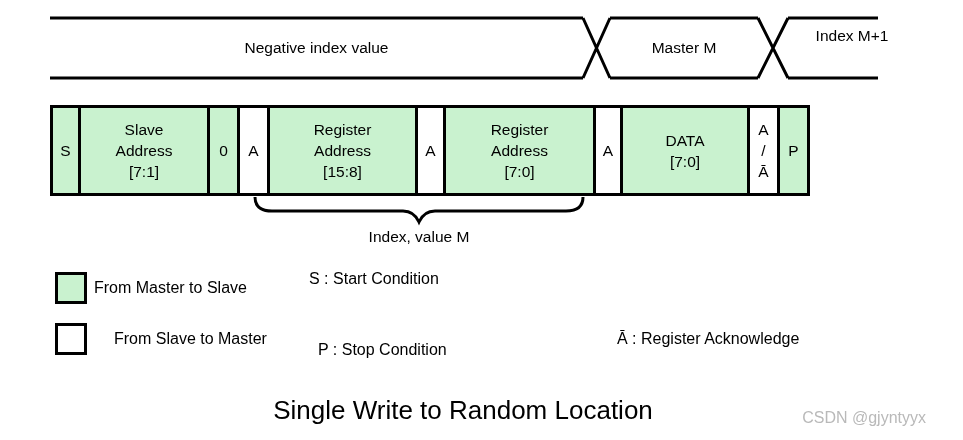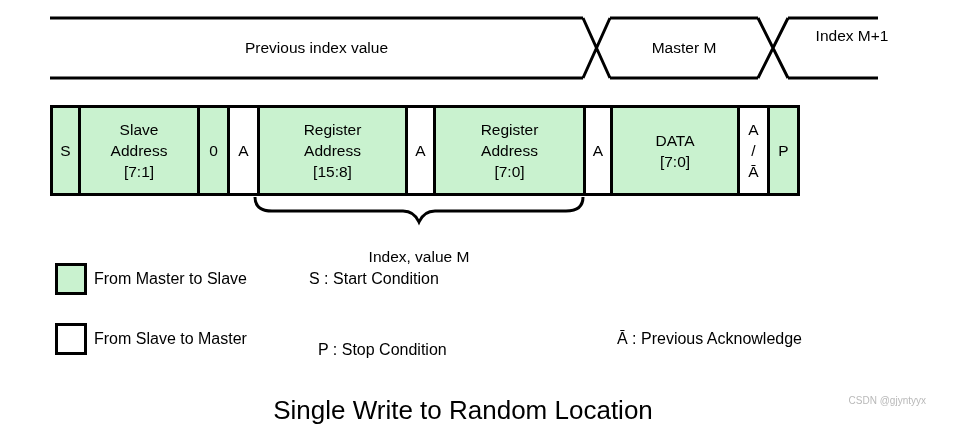--- a/index.html
+++ b/index.html
@@ -17,65 +17,65 @@
   #tl-m1    { left:814px; top:25px; width:76px; }
 
   
   #packet-row { position:absolute; left:50px; top:105px; height:91px; display:flex; }
   .pf { height:91px; border:3px solid #000; background:#fff; display:flex;
         align-items:center; justify-content:center; text-align:center;
         font-size:15.5px; line-height:21px; white-space:pre-line; }
   .pf + .pf { margin-left:-3px; }
   .pf.green { background:var(--master-fill,#c9f2cf); }
   .pf.white { background:var(--slave-fill,#ffffff); }
-  .pf:nth-child(1){width:31px}  .pf:nth-child(2){width:122px}
+  .pf:nth-child(1){width:31px}  .pf:nth-child(2){width:132px}
   .pf:nth-child(3){width:33px}  .pf:nth-child(4){width:33px}
   .pf:nth-child(5){width:151px} .pf:nth-child(6){width:31px}
   .pf:nth-child(7){width:153px} .pf:nth-child(8){width:30px}
   .pf:nth-child(9){width:130px} .pf:nth-child(10){width:33px}
   .pf:nth-child(11){width:33px}
 
   #brace-label { position:absolute; left:339px; top:228px; width:160px;
-                 text-align:center; font-size:15.5px;margin-top:20px; }
+                 text-align:center; font-size:15.5px; }
 
   
   .legend-row { position:absolute; left:55px; height:32px; display:flex; align-items:center; }
-  #legend-master { top:263px; } #legend-slave { top:323px; }
+  #legend-master { top:272px; } #legend-slave { top:323px;gap:20px; }
   .swatch { width:32px; height:32px; border:3px solid #000; margin-right:7px; }
   .swatch.green { background:var(--master-fill,#c9f2cf); }
   .swatch.white { background:#fff; }
   .legend-text { font-size:16px; }
   .abbr { position:absolute; font-size:16px; line-height:32px; }
   #abbr-start { left:309px; top:263px; } #abbr-stop { left:318px; top:334px;text-align:right; }
   #abbr-ack   { left:617px; top:263px; } #abbr-nack { left:617px; top:323px; }
 
   
   #title { position:absolute; left:0; top:395px; width:926px; text-align:center;
            font-size:26px; }
-  #watermark { position:absolute; right:37px; top:395px; font-size:10px;
+  #watermark { position:absolute; right:37px; top:409px; font-size:16px;
                color:var(--watermark,#b9b9b9); }
 </style>
 </head>
 <body>
 
 <div id="stage">
 
   <svg id="lines" viewBox="0 0 963 440" xmlns="http://www.w3.org/2000/svg">
     <g stroke="#000" stroke-width="3" fill="none">
       <path d="M50,18 H583 M50,78 H583"></path>
       <path d="M583,18 L610,78 M583,78 L610,18"></path>
       <path d="M610,18 H758 M610,78 H758"></path>
       <path d="M758,18 L788,78 M758,78 L788,18"></path>
       <path d="M788,18 H878 M788,78 H878"></path>
       <path d="M255,197 Q255,211 272,211 L403,211 Q414,211 419,222
                                        Q424,211 435,211 L566,211 Q583,211 583,197"></path>
     </g>
   </svg>
 
-  <div class="tl-label" id="tl-prev">Previous index value</div>
+  <div class="tl-label" id="tl-prev">Negative index value</div>
   <div class="tl-label" id="tl-m">Master M</div>
   <div class="tl-label" id="tl-m1">Index M+1</div>
 
   <div id="packet-row">
       <div class="pf green">S</div>
       <div class="pf green">Slave
 Address
 [7:1]</div>
       <div class="pf green">0</div>
       <div class="pf white">A</div>
@@ -101,18 +101,18 @@
     <div class="swatch green"></div>
     <div class="legend-text">From Master to Slave</div>
   </div>
   <div class="legend-row" id="legend-slave">
     <div class="swatch white"></div>
     <div class="legend-text">From Slave to Master</div>
   </div>
 
   <div class="abbr" id="abbr-start">S : Start Condition</div>
   <div class="abbr" id="abbr-stop">P : Stop Condition</div>
-  <div class="abbr" id="abbr-nack">Ā : Previous Acknowledge</div>
+  <div class="abbr" id="abbr-nack">Ā : Register Acknowledge</div>
 
   <div id="title">Single Write to Random Location</div>
   <div id="watermark">CSDN @gjyntyyx</div>
 
 </div>
 
 </body></html>

